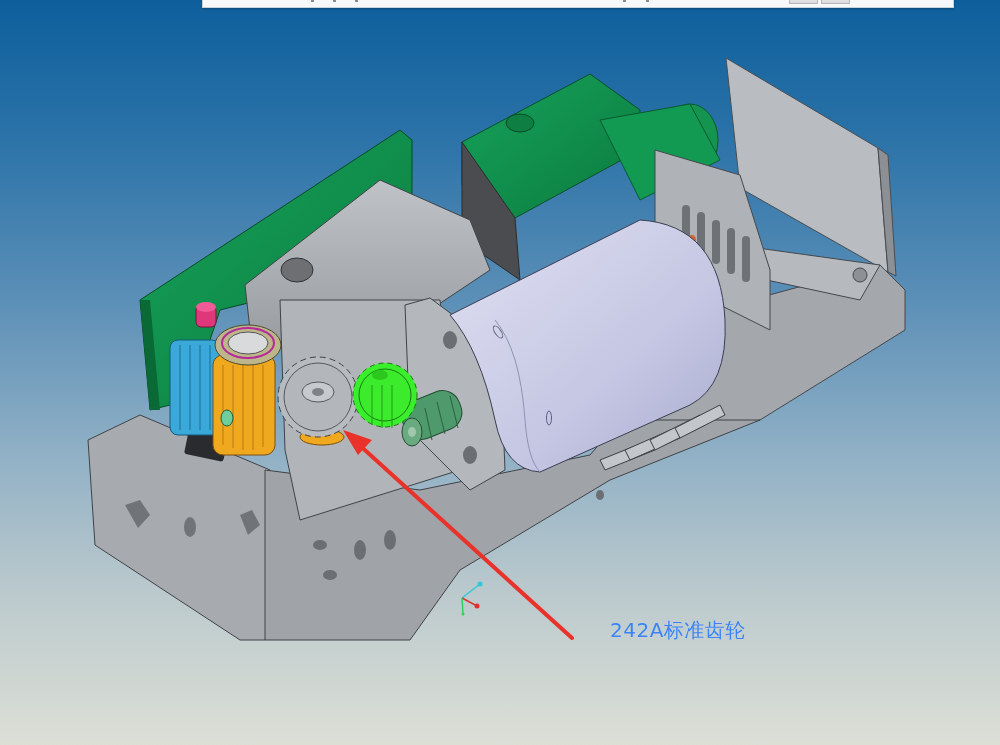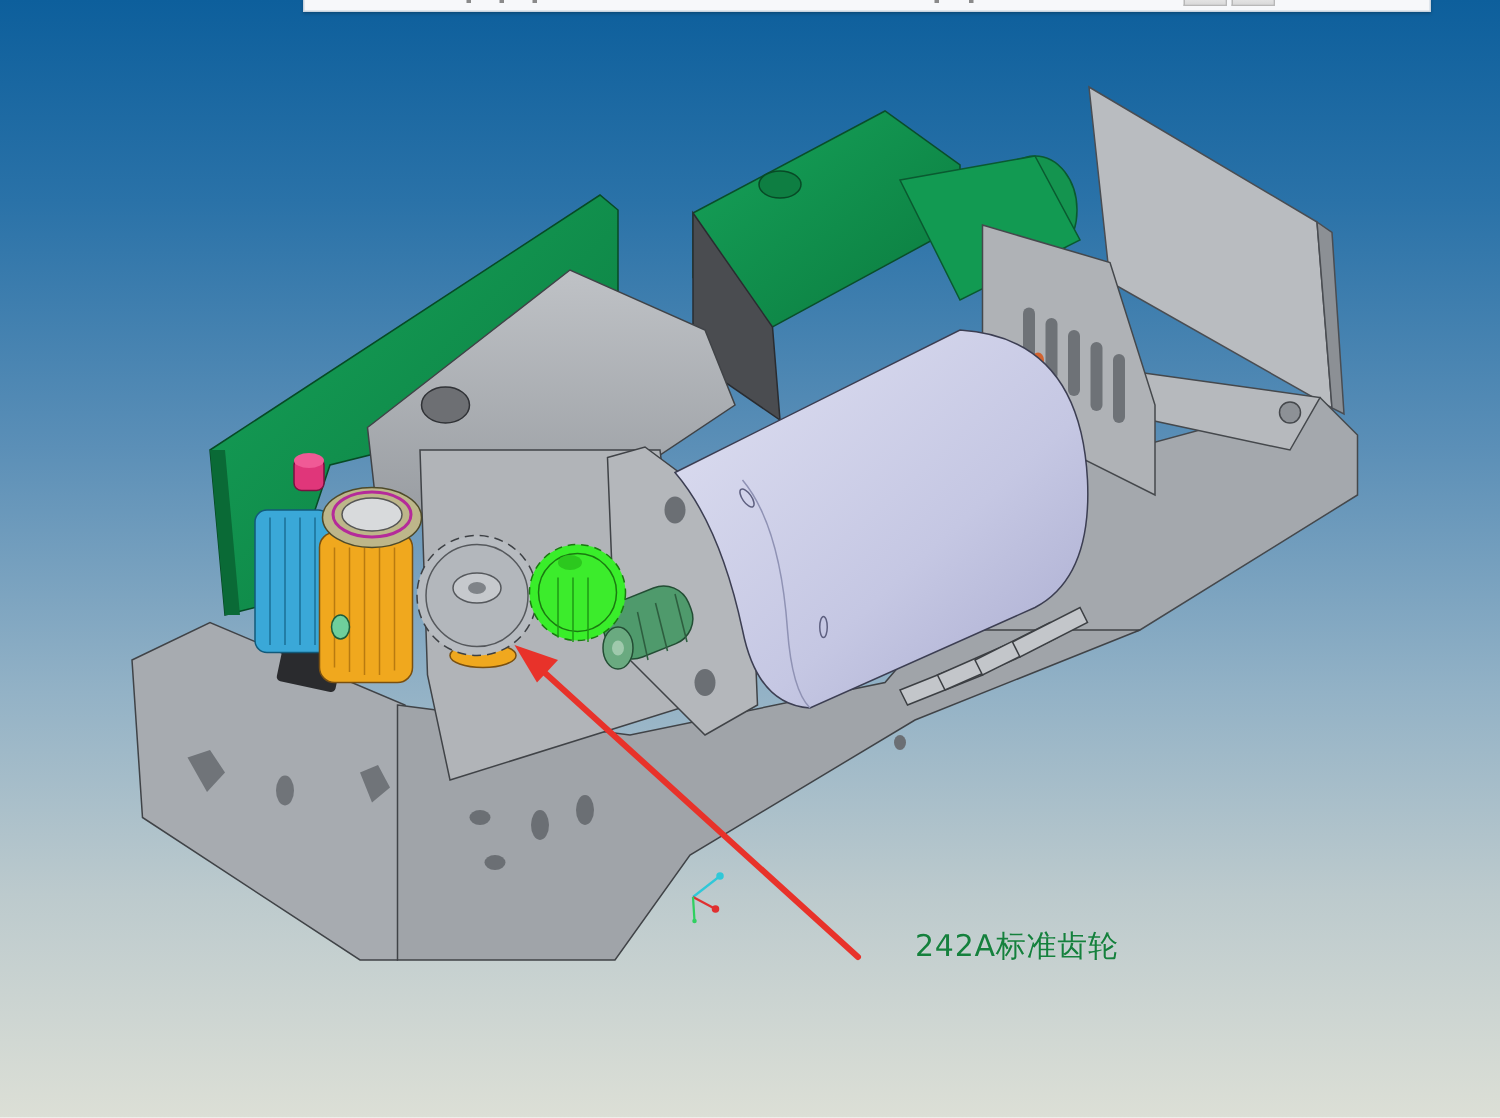--- a/index.html
+++ b/index.html
@@ -14,21 +14,21 @@
     box-shadow:0 1px 2px rgba(0,0,0,0.25);
   }
   .top-panel .tick { position:absolute; top:0; width:3px; height:4px; background:#8a8a8a; }
   .top-btn {
     position:absolute; top:-2px; width:27px; height:7px;
     background:linear-gradient(#f0f0f0,#d9d9d9); border:1px solid #b8b8b8; border-top:none;
   }
   .viewport { position:absolute; left:0; top:0; width:1000px; height:745px; }
   .annotation {
     position:absolute; left:610px; top:617px;
-    color:#15803d; font-size:20px; letter-spacing:0.5px;
+    color:#3b82f6; font-size:20px; letter-spacing:0.5px;
     font-family:"DejaVu Sans", sans-serif;
     text-shadow:0 0 1px rgba(255,255,255,0.3);
   }
 </style>
 </head>
 <body>
 
 <div class="top-panel">
   <span class="tick" style="left:108px"></span>
   <span class="tick" style="left:130px"></span>

